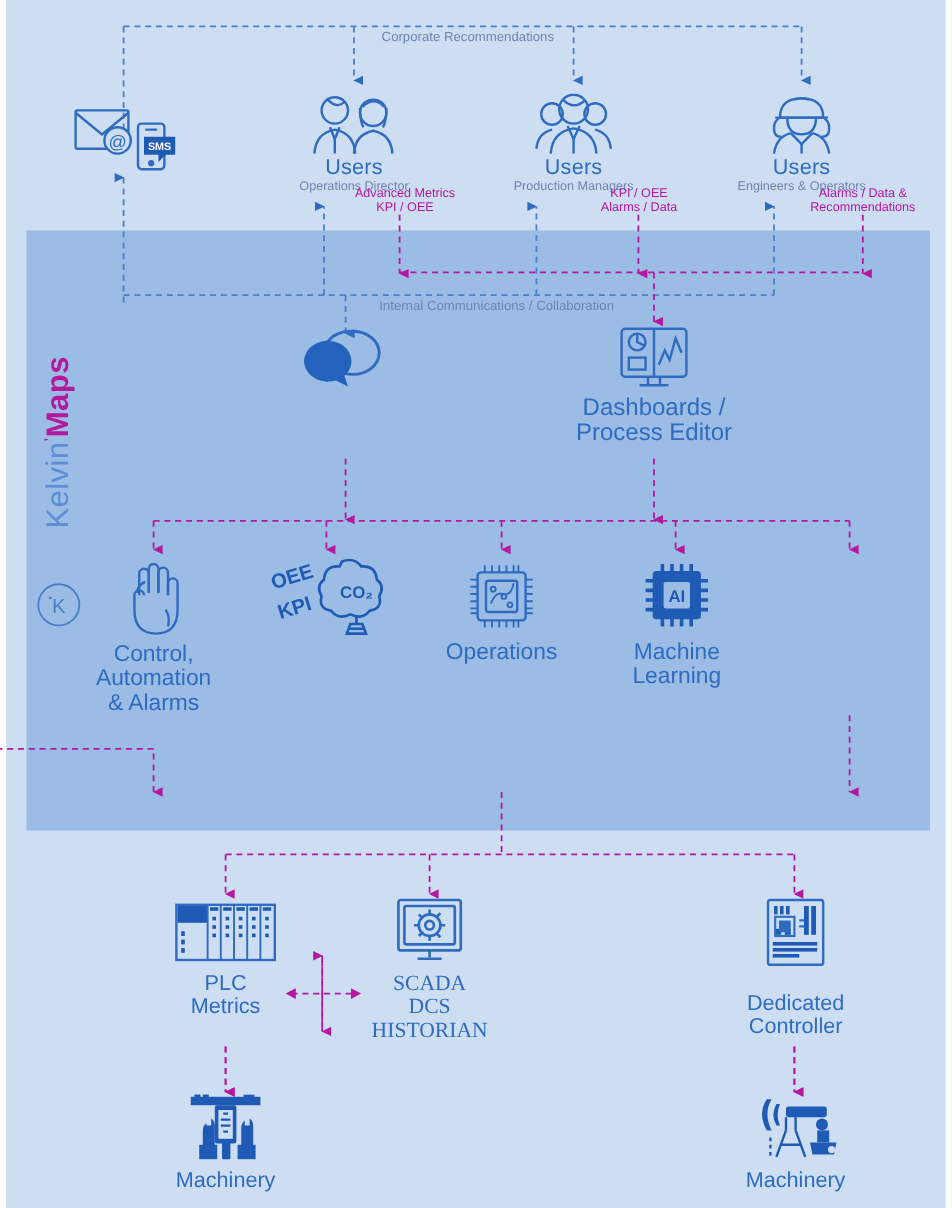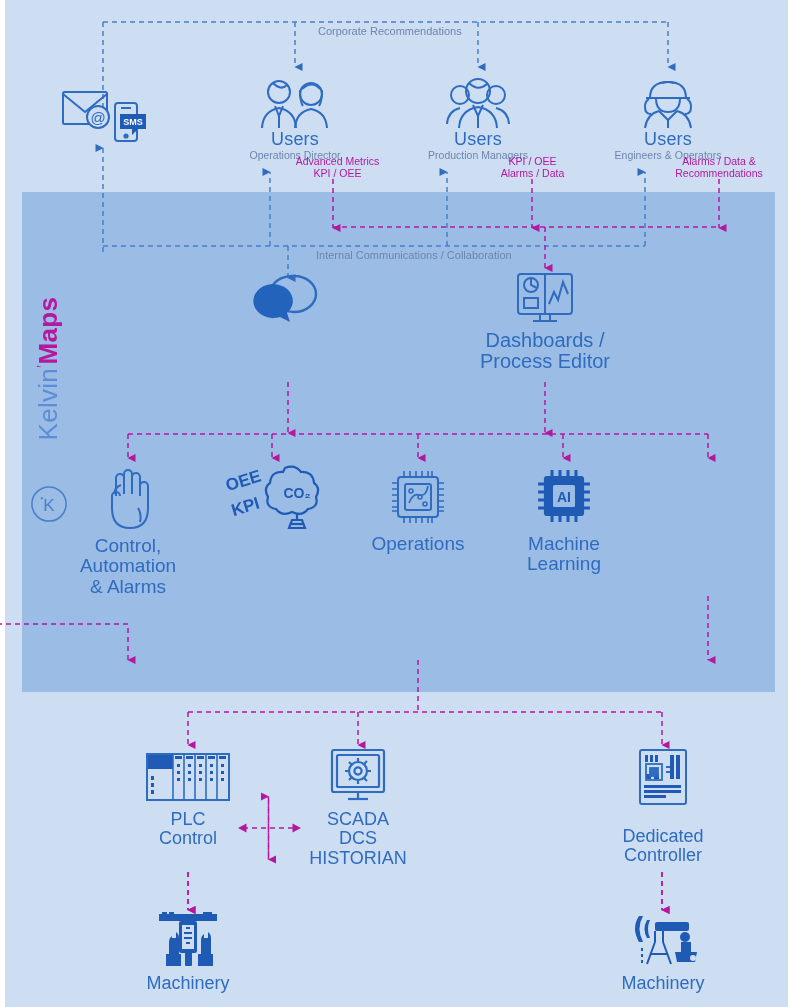--- a/index.html
+++ b/index.html
@@ -354,37 +354,37 @@
           <rect x="78" y="14" width="3" height="3"></rect>
             <rect x="78" y="21" width="3" height="3"></rect>
             <rect x="78" y="28" width="3" height="3"></rect>
           <rect x="8" y="26" width="3" height="4"></rect>
             <rect x="8" y="33" width="3" height="4"></rect>
             <rect x="8" y="40" width="3" height="4"></rect>
         </g>
       </g>
     </svg>
     <div class="label bottom-label" style="margin-top:6px;">PLC
-Control</div>
+Metrics</div>
   </div>
 
   <div class="node" style="left:295px;top:748px;width:126px;">
     <svg width="60" height="56" viewBox="0 0 60 56" class="icon">
       <g fill="none" stroke="#2f6cc0" stroke-width="2.2">
         <rect x="4" y="2" width="52" height="42" rx="2"></rect>
         <rect x="9" y="7" width="42" height="32" rx="1.5"></rect>
         <circle cx="30" cy="23" r="9"></circle>
         <path d="M30,10 L30,15 M30,31 L30,36 M17,23 L22,23 M38,23 L43,23
                  M21,14 L24.5,17.5 M36,30 L39,33 M21,32 L24.5,28.5 M36,16 L39,13"></path>
         <circle cx="30" cy="23" r="3.6"></circle>
         <path d="M30,44 L30,50"></path>
         <line x1="20" y1="51" x2="40" y2="51"></line>
       </g>
     </svg>
-    <div class="label bottom-label" style="margin-top:6px;">SCADA
+    <div class="label bottom-label" style="margin-top:6px;font-family:Liberation Serif, serif;">SCADA
 DCS
 HISTORIAN</div>
   </div>
 
   <div class="node" style="left:600px;top:748px;width:126px;">
     <svg width="56" height="58" viewBox="0 0 56 58" class="icon">
       <rect x="5" y="2" width="46" height="54" rx="2" fill="none" stroke="#2f6cc0" stroke-width="2"></rect>
       <g fill="#1f5bb5">
         <rect x="10" y="7" width="3" height="7"></rect>
           <rect x="15" y="7" width="3" height="7"></rect>

